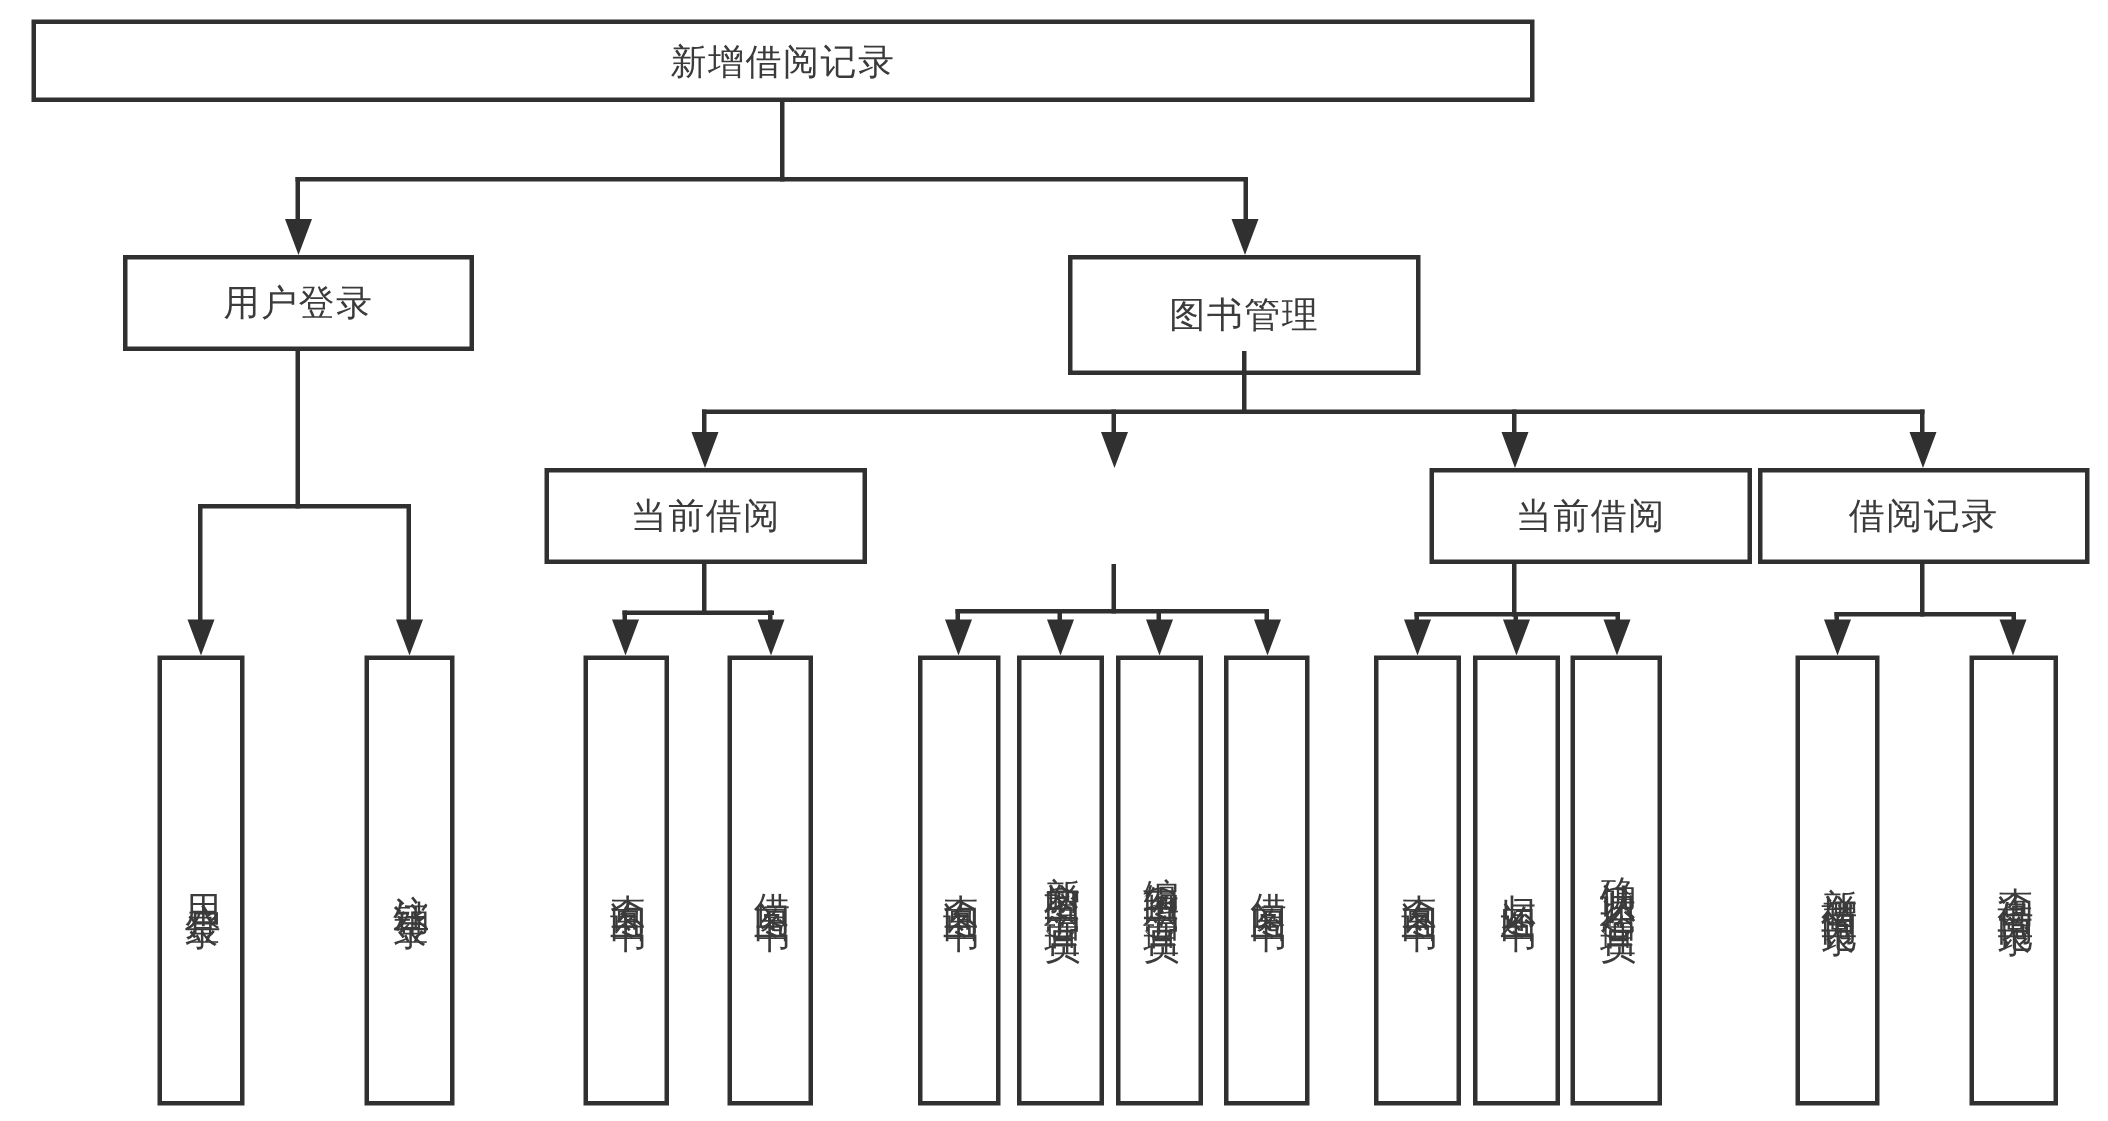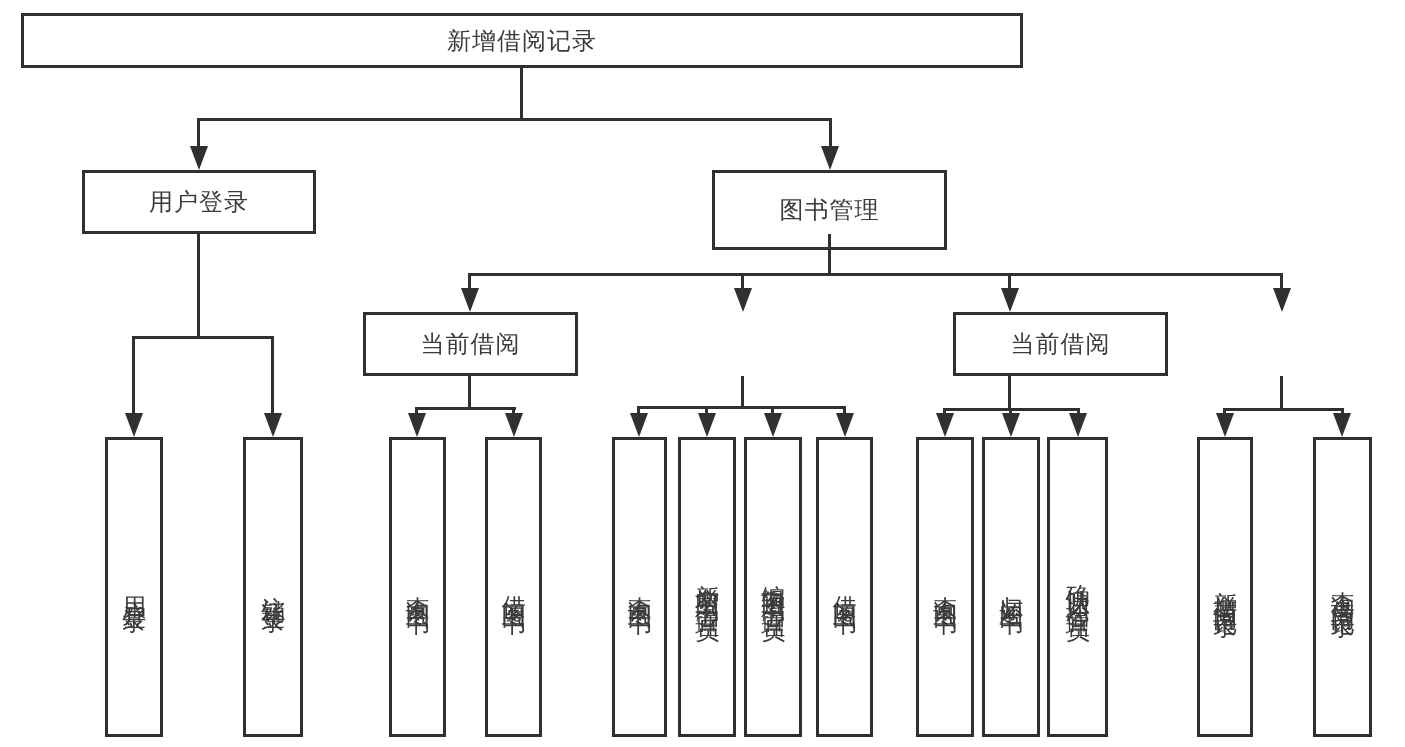--- a/index.html
+++ b/index.html
@@ -90,20 +90,21 @@
   <div class="vline" style="left:741px; top:273px; height:19px;"></div>
   <div class="vline" style="left:1008px; top:273px; height:19px;"></div>
   <div class="vline" style="left:1280px; top:273px; height:19px;"></div>
   <div class="arrow" style="left:461px; top:288px;"></div>
   <div class="arrow" style="left:734px; top:288px;"></div>
   <div class="arrow" style="left:1001px; top:288px;"></div>
   <div class="arrow" style="left:1273px; top:288px;"></div>
 
   <div class="hbox" style="left:363px; top:312px; width:215px; height:64px;">当前借阅</div>
   <div class="hbox" style="left:953px; top:312px; width:215px; height:64px;">当前借阅</div>
+  <div class="hbox" style="left:1172px; top:312px; width:221px; height:64px;">借阅记录</div>
 
   <div class="vline" style="left:468px; top:376px; height:34px;"></div>
   <div class="hline" style="left:415px; top:407px; width:101px;"></div>
   <div class="vline" style="left:415px; top:407px; height:11px;"></div>
   <div class="vline" style="left:512px; top:407px; height:11px;"></div>
   <div class="arrow" style="left:408px; top:413px;"></div>
   <div class="arrow" style="left:505px; top:413px;"></div>
 
   <div class="vline" style="left:741px; top:376px; height:33px;"></div>
   <div class="hline" style="left:637px; top:406px; width:209px;"></div>

